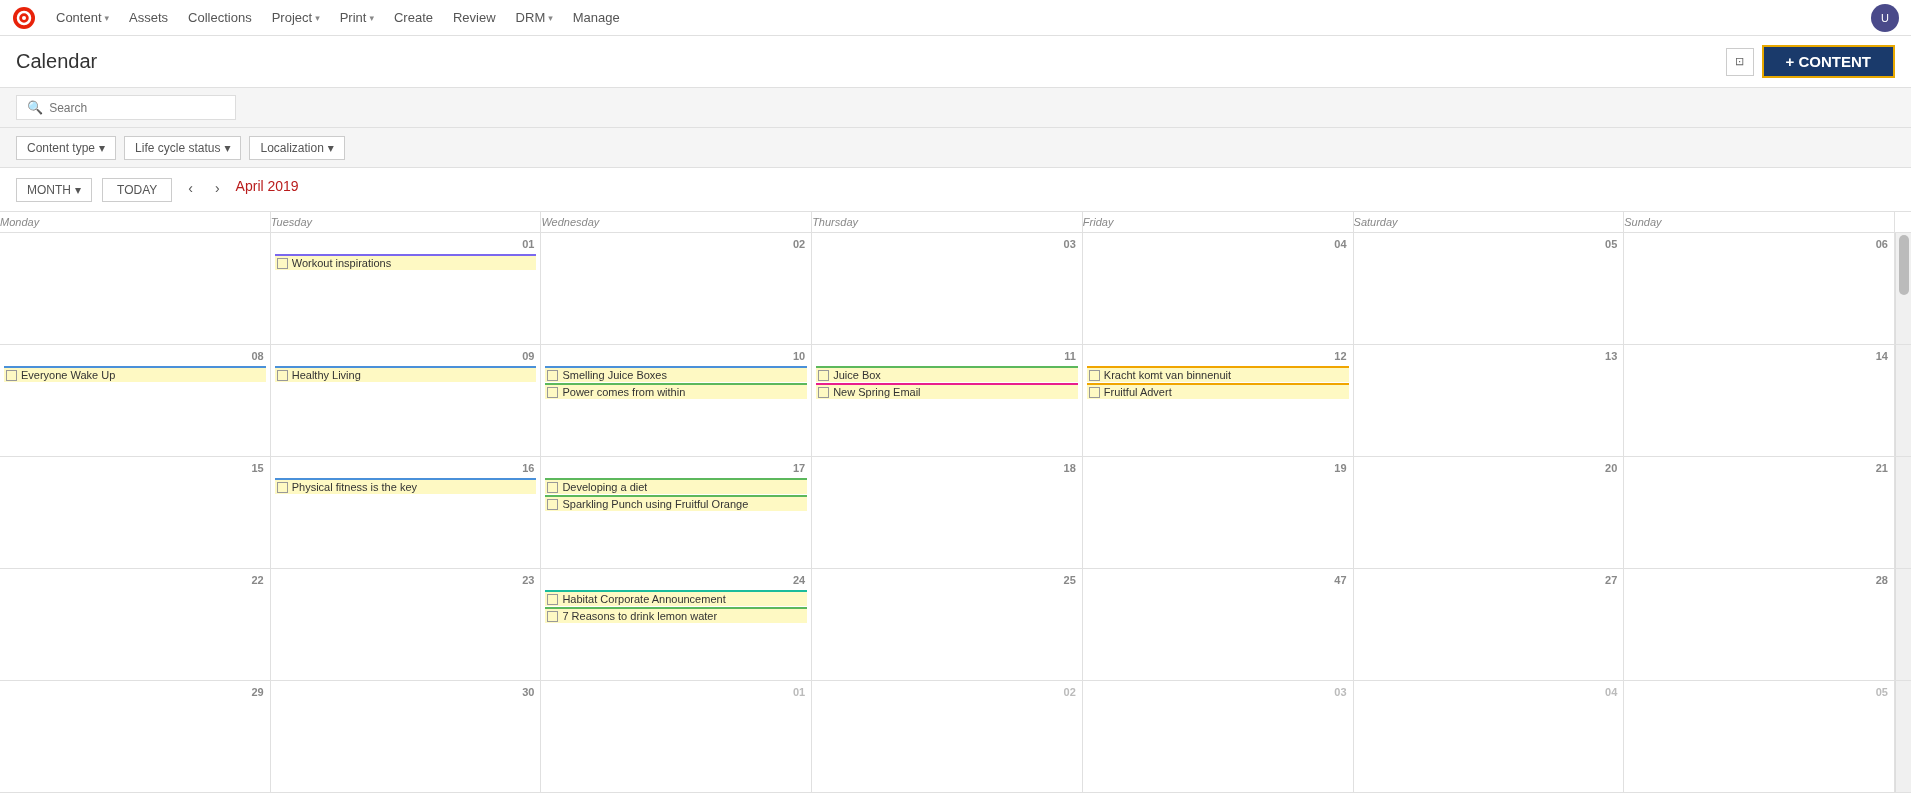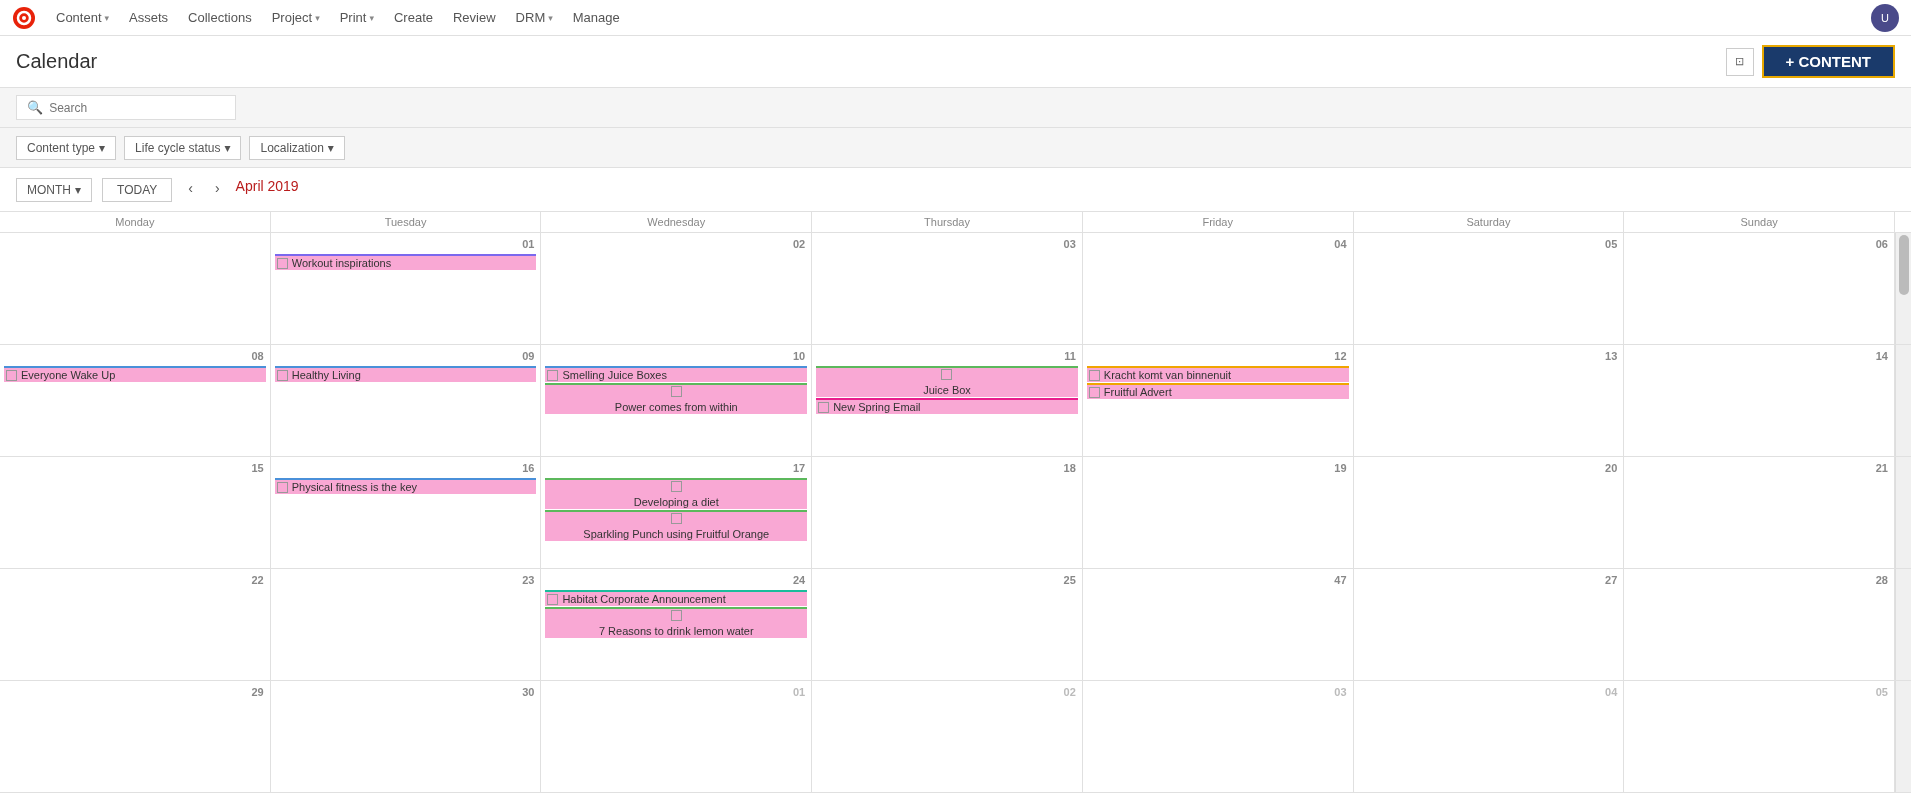--- a/index.html
+++ b/index.html
@@ -92,22 +92,22 @@
       display: flex; flex-direction: column;
       height: calc(793px - 36px - 52px - 40px - 40px - 44px);
       overflow: hidden; position: relative;
     }
     .day-headers {
       display: grid;
       grid-template-columns: 1fr 1fr 1fr 1fr 1fr 1fr 1fr 16px;
       border-bottom: 1px solid #e0e0e0; background: #fff;
     }
     .day-header {
-      text-align: center; font-size: 11px; color: #888;
-      padding: 4px 0; border-right: 1px solid #e0e0e0;
+      text-align: left; font-size: 11px; color: #888;
+      padding: 4px 0; border-right: 1px solid #e0e0e0; font-style: italic;
     }
     .day-header:last-child { border-right: none; }
 
     .weeks-container {
       display: flex; flex-direction: column; flex: 1; overflow: hidden;
     }
     .week-row {
       display: grid;
       grid-template-columns: 1fr 1fr 1fr 1fr 1fr 1fr 1fr 16px;
       flex: 1; border-bottom: 1px solid #e0e0e0; min-height: 0;
@@ -129,31 +129,31 @@
     .scrollbar-thumb {
       width: 10px; background: #bbb; border-radius: 5px;
       margin: 2px; flex: 0 0 60px;
     }
 
     
     .cal-item {
       display: flex; align-items: center; gap: 4px;
       margin: 1px 0; padding: 1px 2px;
       font-size: 11px; color: #333; cursor: pointer;
-      border-top: 2px solid transparent; background: #f9a8d4;
+      border-top: 2px solid transparent; background: #fef9c3;
     }
     .cal-item-check {
       width: 11px; height: 11px; border: 1px solid #999;
       flex-shrink: 0; display: inline-block;
     }
     .cal-item-text { white-space: nowrap; overflow: hidden; text-overflow: ellipsis; }
 
     .border-purple { border-top-color: #7b68ee; }
     .border-blue { border-top-color: #4a90d9; }
-    .border-green { border-top-color: #5cb85c; flex-direction: column; }
+    .border-green { border-top-color: #5cb85c; }
     .border-orange { border-top-color: #f0a500; }
     .border-teal { border-top-color: #1abc9c; }
     .border-pink { border-top-color: #e91e8c; }
   </style>
 </head>
 <body>
 
 <nav class="top-nav">
   <svg class="nav-logo" viewBox="0 0 24 24">
     <circle cx="12" cy="12" r="11" fill="#e8220a"></circle>

